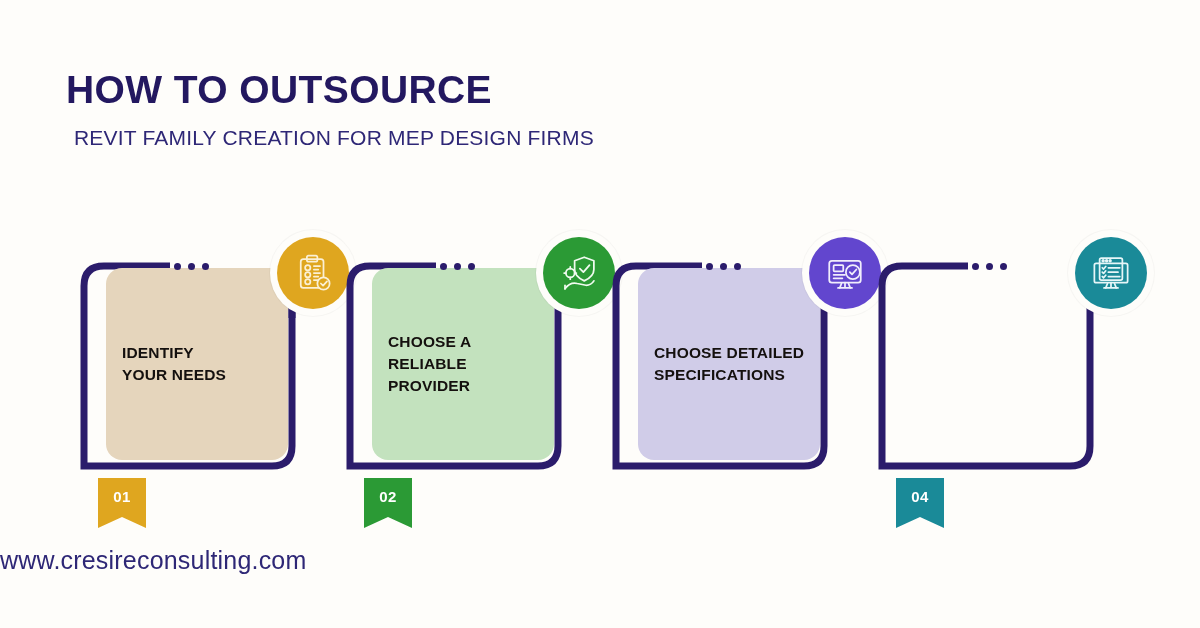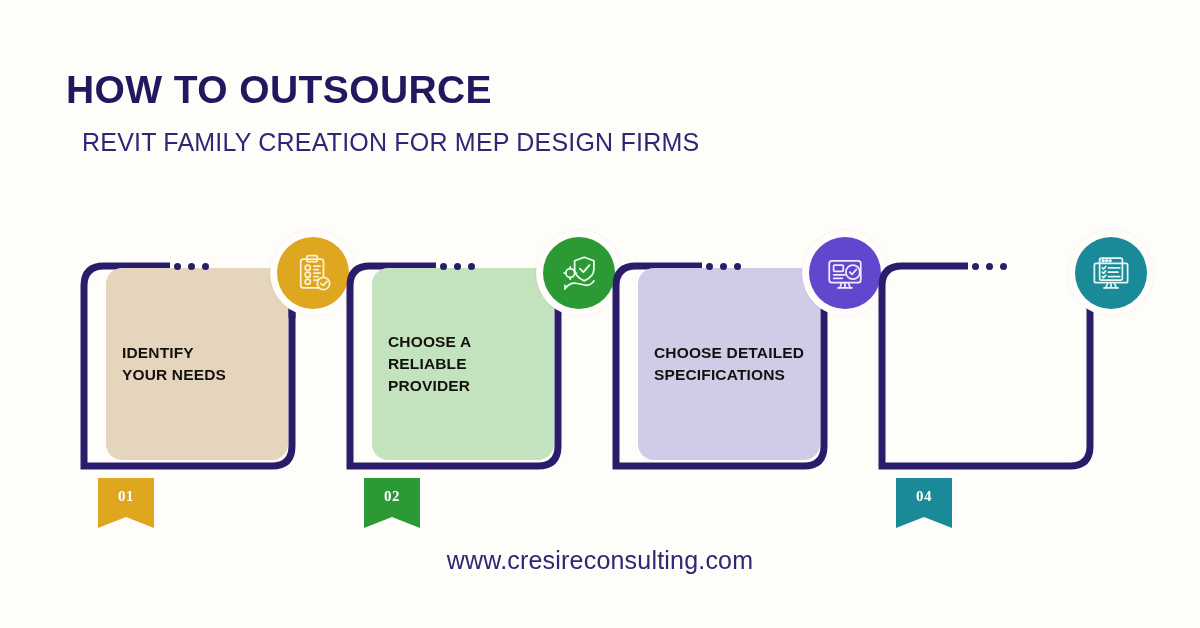--- a/index.html
+++ b/index.html
@@ -25,26 +25,26 @@
   .title-main {
     font-size: 39px;
     font-weight: bold;
     letter-spacing: 0.4px;
     color: #231860;
     line-height: 1.12;
     margin: 0 0 14px 0;
     white-space: nowrap;
   }
   .title-sub {
-    font-size: 25px;
+    font-size: 21px;
     font-weight: normal;
     letter-spacing: 0.2px;
     color: #2E2776;
     line-height: 1.12;
-    margin: 16px;
+    margin: 8px;
     white-space: nowrap;
   }
 
   
   .steps {
     position: absolute;
     left: 0;
     top: 238px;
     width: 1200px;
     height: 270px;
@@ -140,43 +140,41 @@
     position: absolute;
     left: 20px;
     bottom: -28px;
     width: 48px;
     height: 50px;
     background: #FEFDFA;
     padding: 4px 4px 0 4px;
     box-sizing: content-box;
   }
   .ribbon-shape {
-    width: 56px;
+    width: 48px;
     height: 50px;
     clip-path: polygon(0% 0%, 100% 0%, 100% 100%, 50% 78%, 0% 100%);
     display: flex;
     align-items: flex-start;
     justify-content: center;
-    font-family: Liberation Serif, serif;
   }
   .ribbon-num {
     margin-top: 10px;
     font-size: 15px;
     font-weight: bold;
     color: #FFFFFF;
     letter-spacing: 0.5px;
   }
 
   
   .footer {
     position: absolute;
     left: 0;
     top: 546px;
     width: 1200px;
-    text-align: center;
   }
   .footer-url {
     font-size: 25px;
     font-weight: normal;
     color: #2E2776;
     letter-spacing: 0.2px;
   }
 </style>
 </head>
 <body>

